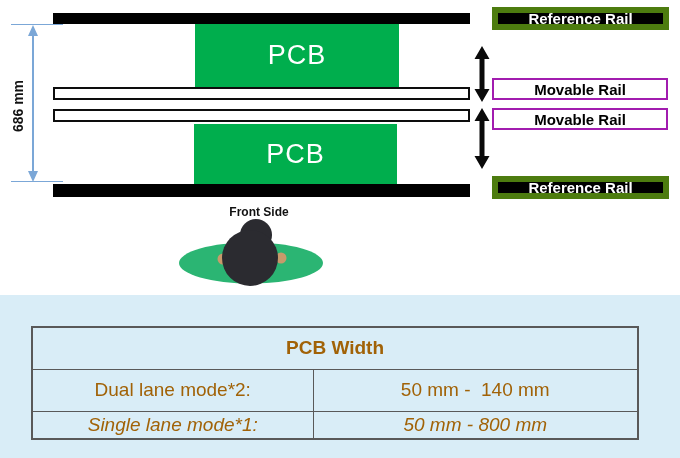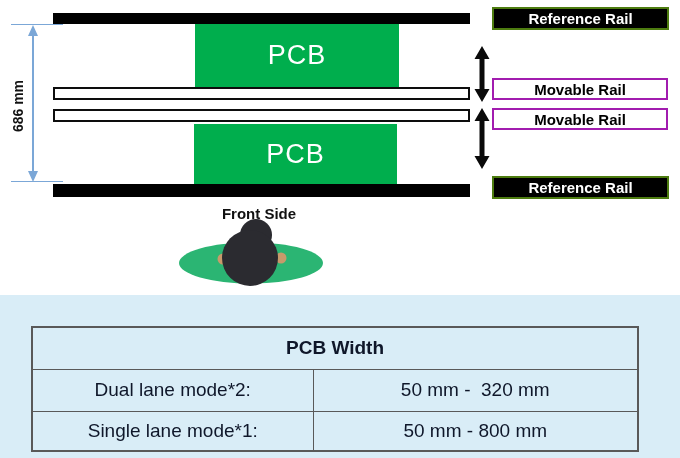--- a/index.html
+++ b/index.html
@@ -53,59 +53,59 @@
     white-space: nowrap;
     font-size: 14px; font-weight: bold; color: #111111;
   }
 
   
   .lbl {
     position: absolute;
     display: flex; align-items: center; justify-content: center;
     font-size: 15px; font-weight: bold;
   }
-  .lbl-black { background: #000000; color: #ffffff; border: 2px solid #4d7c0f; }
+  .lbl-black { background: #000000; color: #ffffff; border: 6px solid #4d7c0f; }
   .lbl-white { background: #ffffff; color: #000000; border: 2px solid #a21caf; }
   .lbl-ref-top    { left: 492px; top: 7px;   width: 177px; height: 23px; }
   .lbl-mov-1      { left: 492px; top: 78px;  width: 176px; height: 22px; }
   .lbl-mov-2      { left: 492px; top: 108px; width: 176px; height: 22px; }
   .lbl-ref-bottom { left: 492px; top: 176px; width: 177px; height: 23px; }
 
   .up-down-1 { position: absolute; left: 474px; top: 46px; }
   .up-down-2 { position: absolute; left: 474px; top: 108px; }
 
   
   .front-side-label {
     position: absolute; left: 179px; top: 205px; width: 160px;
-    text-align: center; font-size: 15px; font-weight: bold; color: #111111;
+    text-align: center; font-size: 12px; font-weight: bold; color: #111111;
   }
   .person-svg { position: absolute; left: 175px; top: 213px; }
 
   
   .band {
     position: absolute; left: 0; top: 295px; width: 680px; height: 163px;
     background: #D9EDF7;
   }
   table.spec {
     position: absolute; left: 31px; top: 31px;
     width: 606px;
     border-collapse: collapse;
     border: 2px solid #595959;
     table-layout: fixed;
   }
   table.spec td {
     border: 1px solid #595959;
     text-align: center;
     vertical-align: middle;
-    color: #0f172a;
+    color: #a16207;
     font-size: 19px;
   }
   td.spec-header { height: 42px; font-weight: bold; font-size: 18px; }
   tr.spec-row-1 td { height: 42px; margin-left: 16px; }
-  tr.spec-row-2 td { height: 40px; }
+  tr.spec-row-2 td { height: 28px; font-style: italic; }
   td.spec-value { white-space: pre; }
 </style>
 </head>
 <body>
 
 <div id="stage">
 
   <div class="bar-black bar-top"></div>
 
   <div class="pcb-box pcb-top">
@@ -164,21 +164,21 @@
       <colgroup>
         <col style="width: 281px;">
         <col style="width: 325px;">
       </colgroup>
       <tbody>
         <tr>
           <td colspan="2" class="spec-header">PCB Width</td>
         </tr>
         <tr class="spec-row-1">
           <td class="spec-label">Dual lane mode*2:</td>
-          <td class="spec-value">50 mm -  320 mm</td>
+          <td class="spec-value">50 mm -  140 mm</td>
         </tr>
         <tr class="spec-row-2">
           <td class="spec-label">Single lane mode*1:</td>
           <td class="spec-value">50 mm - 800 mm</td>
         </tr>
       </tbody>
     </table>
   </div>
 
 </div>

